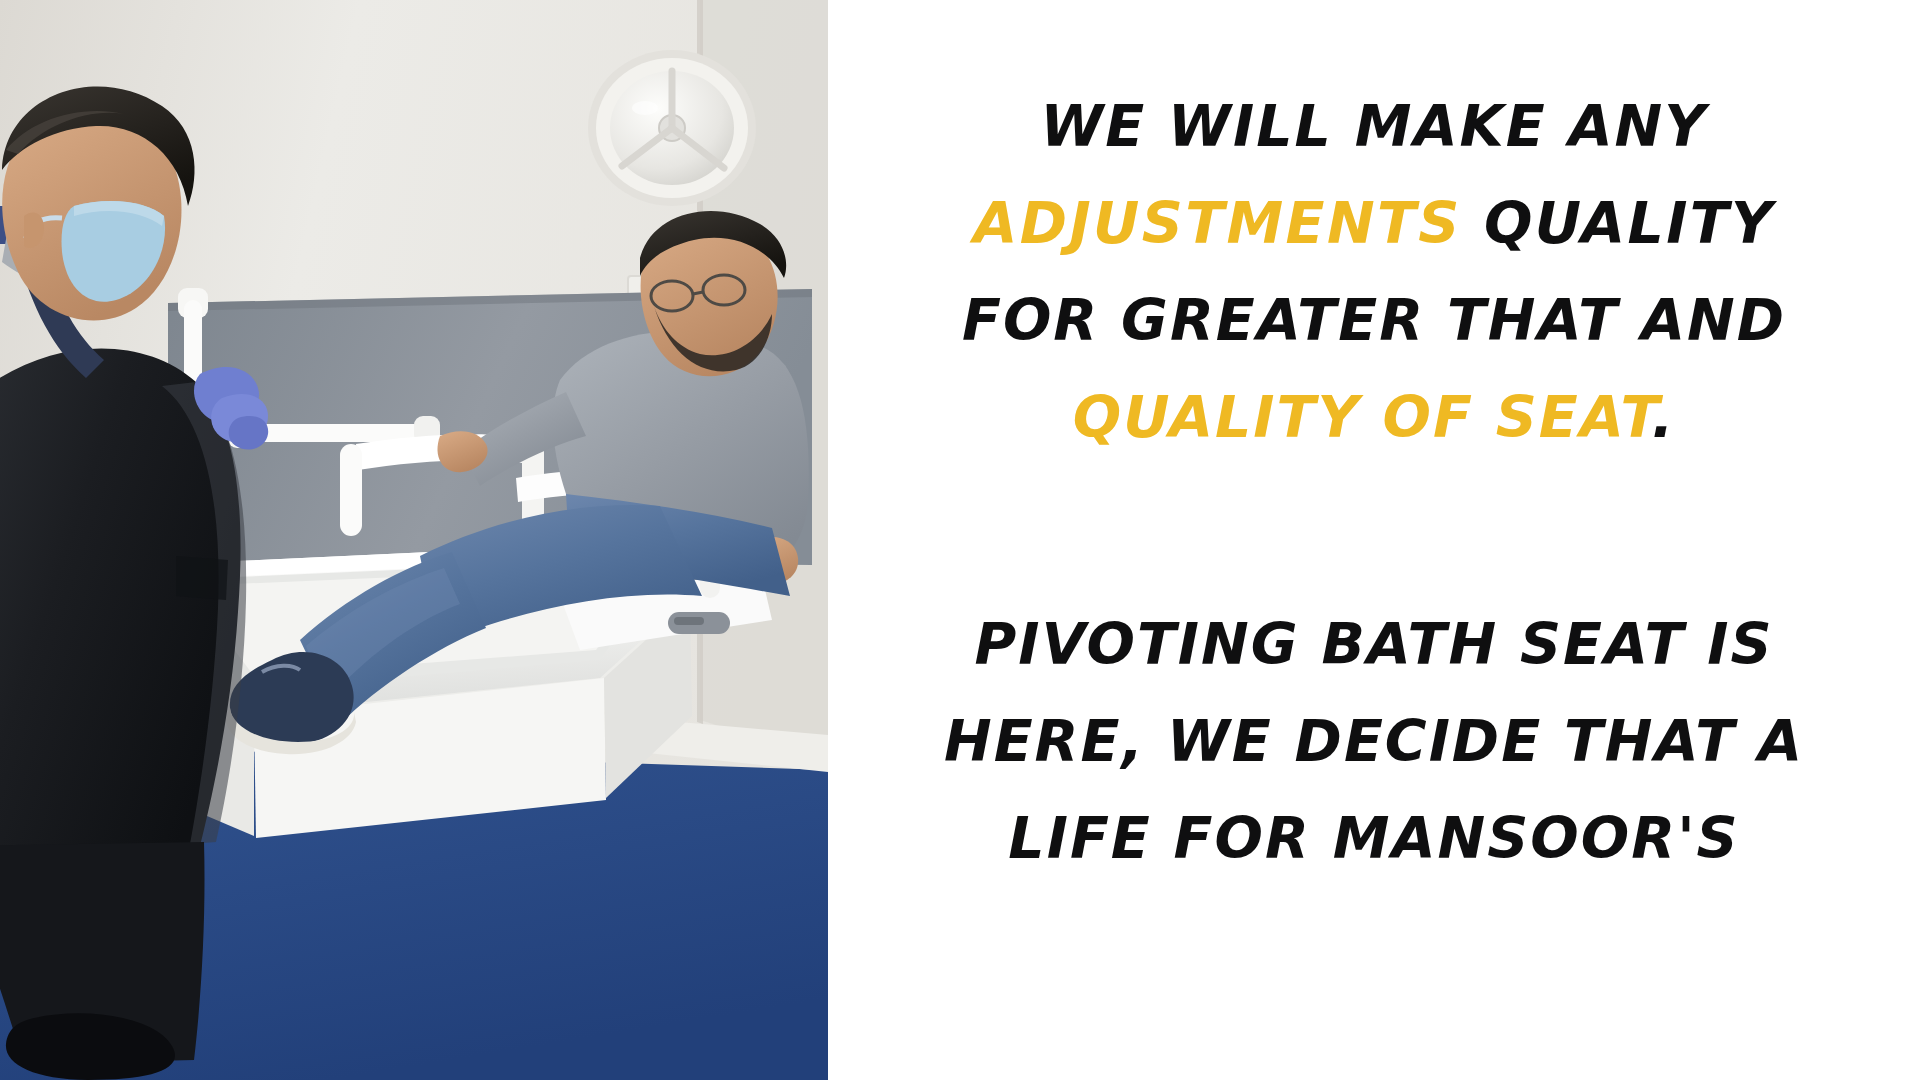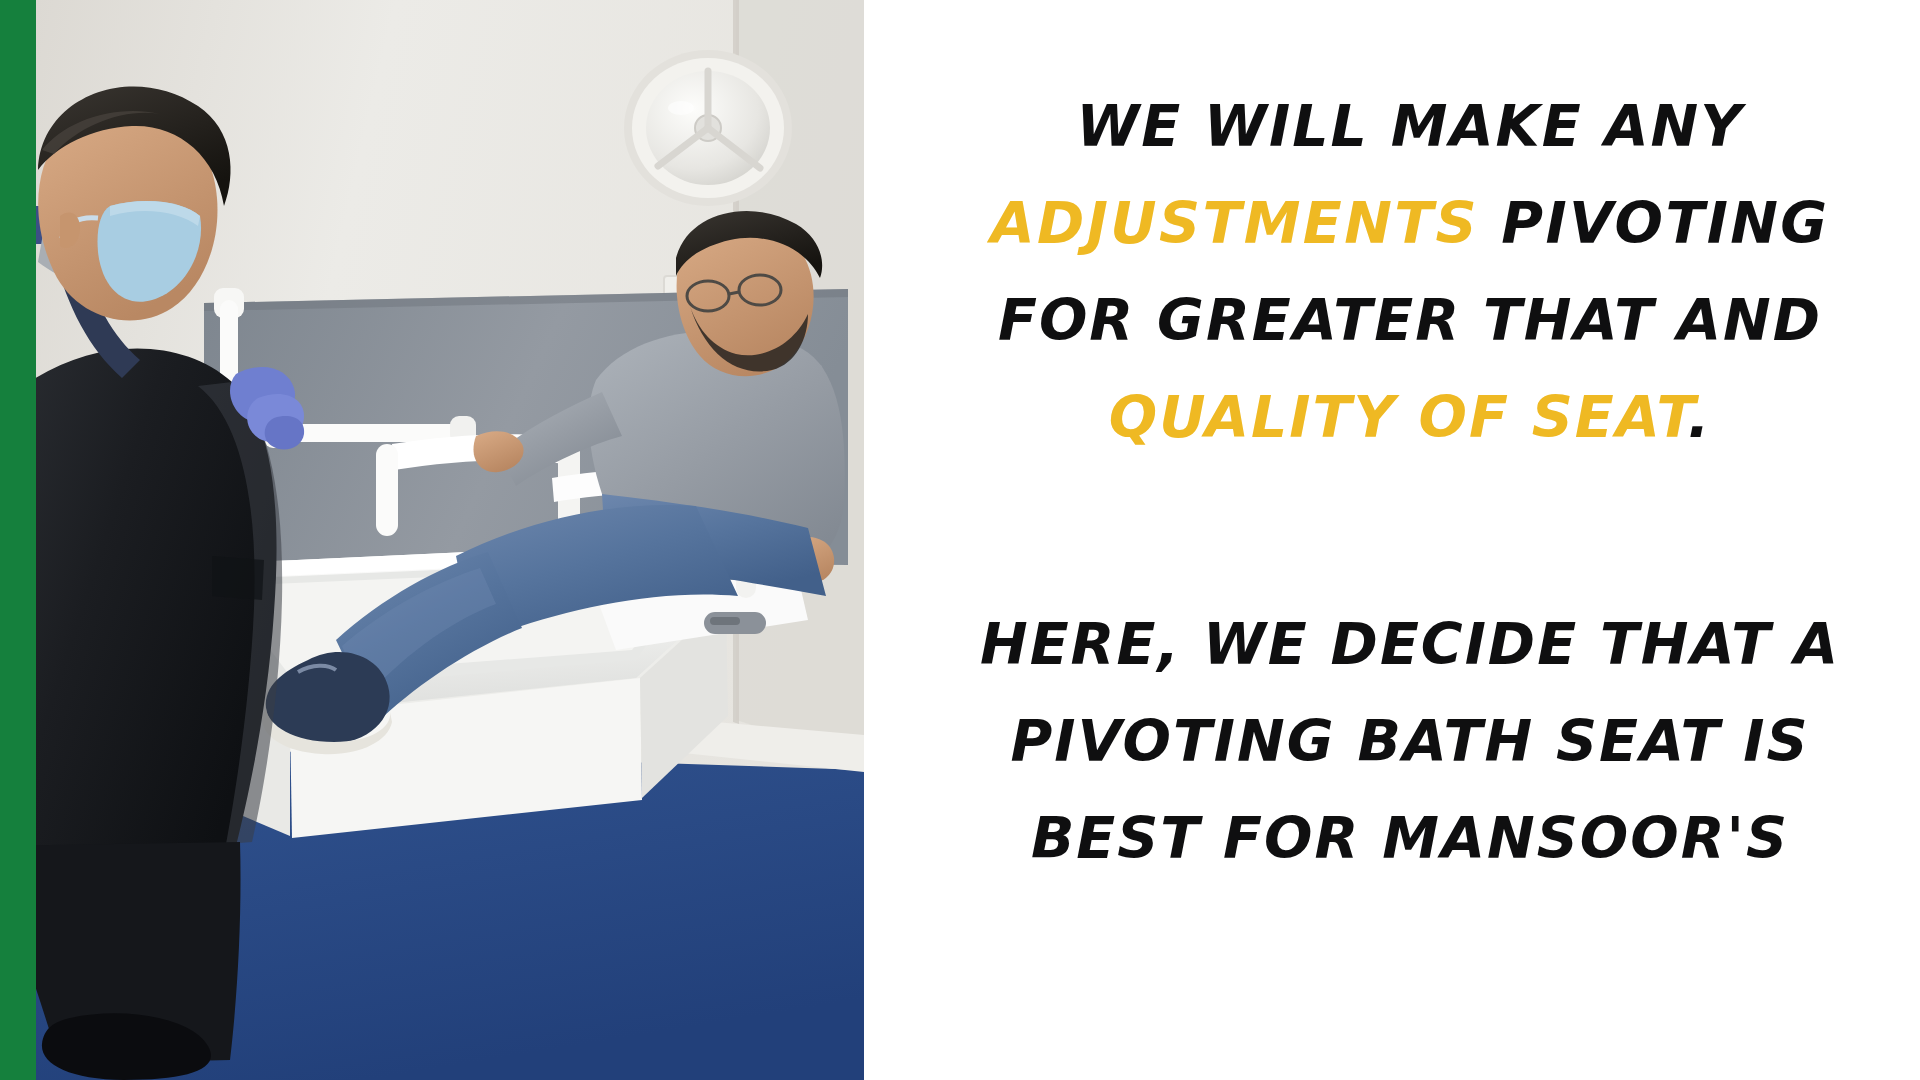--- a/index.html
+++ b/index.html
@@ -11,24 +11,23 @@
   body {
     width: 1920px;
     height: 1080px;
     overflow: hidden;
     font-family: "DejaVu Sans", sans-serif;
   }
   .slide {
     position: relative;
     width: 1568px;
     height: 1080px;
-    background: #15803d;
+    background: #84cc16;
     display: flex;
     flex-direction: row;
-    padding-left: 36px;
   }
 
   
   .photo-panel {
     position: relative;
     width: 828px;
     height: 1080px;
     flex: 0 0 828px;
     overflow: hidden;
     background: #e9e7e3;
@@ -308,36 +307,36 @@
     </svg>
   </div>
 
   <div class="caption-panel">
 
     <div class="para para-1">
       <div class="cap-line">
         <span class="blk">WE WILL MAKE ANY</span>
       </div>
       <div class="cap-line l2">
-        <span class="hl">ADJUSTMENTS</span><span class="blk"> PIVOTING</span>
+        <span class="hl">ADJUSTMENTS</span><span class="blk"> QUALITY</span>
       </div>
       <div class="cap-line">
         <span class="blk">FOR GREATER THAT AND</span>
       </div>
       <div class="cap-line">
         <span class="hl">QUALITY OF SEAT</span><span class="blk">.</span>
       </div>
     </div>
 
     <div class="para para-2">
       <div class="cap-line">
+        <span class="blk">PIVOTING BATH SEAT IS</span>
+      </div>
+      <div class="cap-line">
         <span class="blk">HERE, WE DECIDE THAT A</span>
       </div>
       <div class="cap-line">
-        <span class="blk">PIVOTING BATH SEAT IS</span>
-      </div>
-      <div class="cap-line">
-        <span class="blk">BEST FOR  MANSOOR'S</span>
+        <span class="blk">LIFE FOR  MANSOOR'S</span>
       </div>
     </div>
 
   </div>
 </div>
 
 </body></html>

